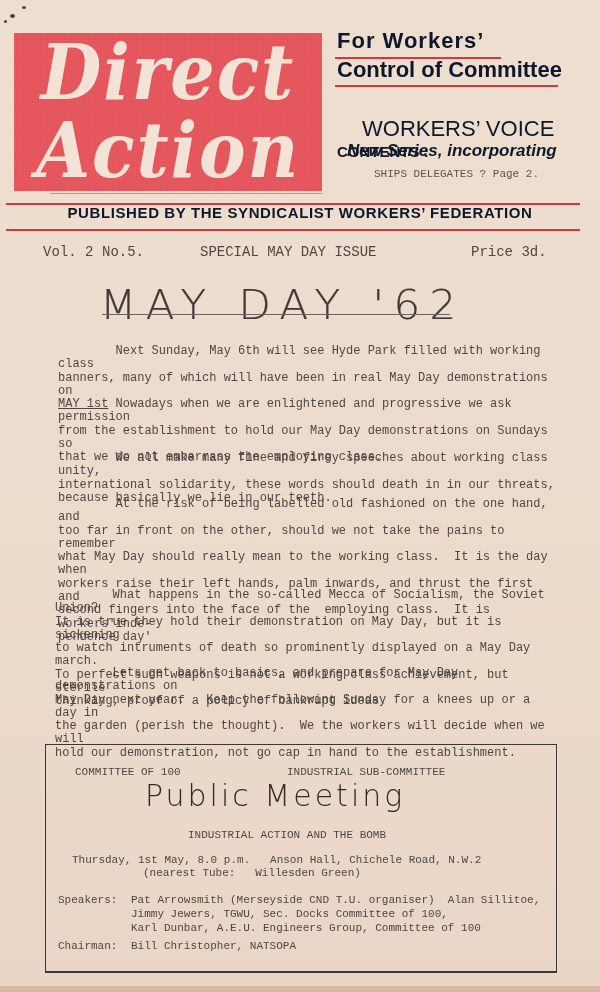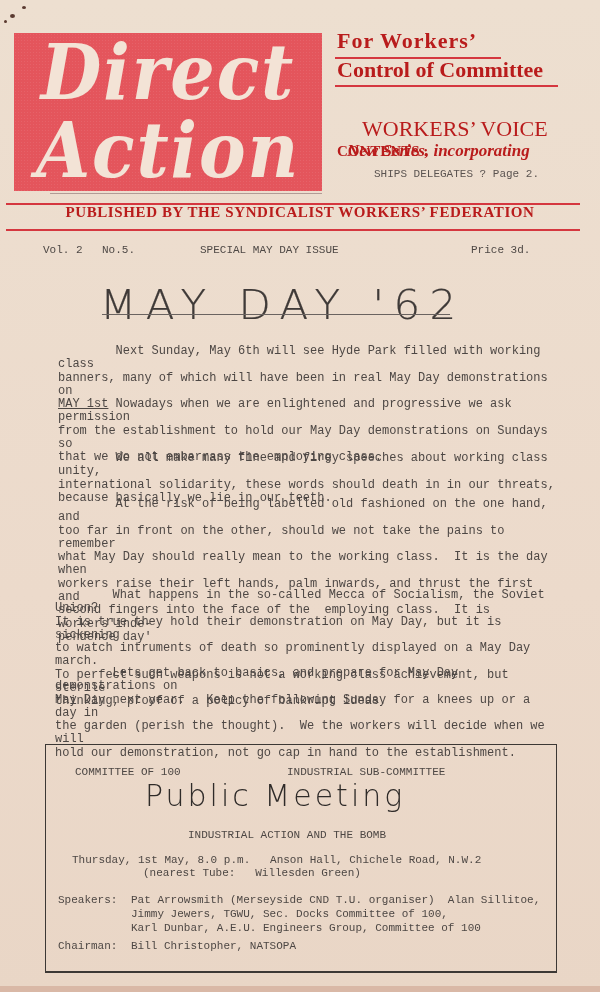--- a/index.html
+++ b/index.html
@@ -24,31 +24,31 @@
     position:absolute; left:0; width:100%; text-align:center;
     font-family:"DejaVu Serif", "Liberation Serif", serif;
     font-style:italic; font-weight:bold; color:#f3e3d6;
     font-size:76px; letter-spacing:2px; line-height:1;
     transform:scaleX(0.92);
   }
   .masthead-line1 { top:2px; }
   .masthead-line2 { top:80px; }
   .masthead-underline { position:absolute; left:50px; top:193px; width:272px; height:1px; background:#8a7070; opacity:.6; }
 
-  .red { color:#b91c1c; font-family:Liberation Serif, serif; }
+  .red { color:#0f172a; font-family:Liberation Sans, sans-serif; }
   .tagline1 { position:absolute; left:337px; top:28px; font-size:22px; font-weight:bold; letter-spacing:1px; }
   .rule-red { position:absolute; background:#d5373f; }
   .tagline2 { position:absolute; left:337px; top:57px; font-size:22px; font-weight:bold; }
   .new-series { position:absolute; left:347px; top:97px; font-size:17px; font-weight:bold; font-style:italic;margin-top:44px; }
   .workers-voice { position:absolute; left:362px; top:116px; font-size:22px; }
   .contents-label { position:absolute; left:337px; top:143px; font-size:15px; font-weight:bold; }
   .contents-item { position:absolute; left:374px; top:168px; font-size:11px; color:#5a5350; }
   .published { position:absolute; left:0; width:600px; top:204px; text-align:center; font-size:15px; font-weight:bold; letter-spacing:.6px; }
 
-  .meta { position:absolute; top:244px; font-size:11px; color:#4e4845; }
+  .meta { position:absolute; top:244px; font-size:14px; color:#4e4845; }
   .mayday {
     position:absolute; left:100px; top:282px; font-family:"DejaVu Sans", sans-serif;
     font-size:40px; font-weight:200; color:#3f3a38; letter-spacing:9px; transform:scaleX(1.05); transform-origin:left;
     -webkit-text-stroke:0.2px #3f3a38;
   }
   .mayday-rule { position:absolute; left:102px; top:314px; width:348px; height:1px; background:#6a6360; }
 
   .para { position:absolute; left:58px; width:500px; font-size:12px; line-height:13.3px; color:#4d4744; white-space:pre-wrap; }
   .ul { text-decoration:underline; }
 

